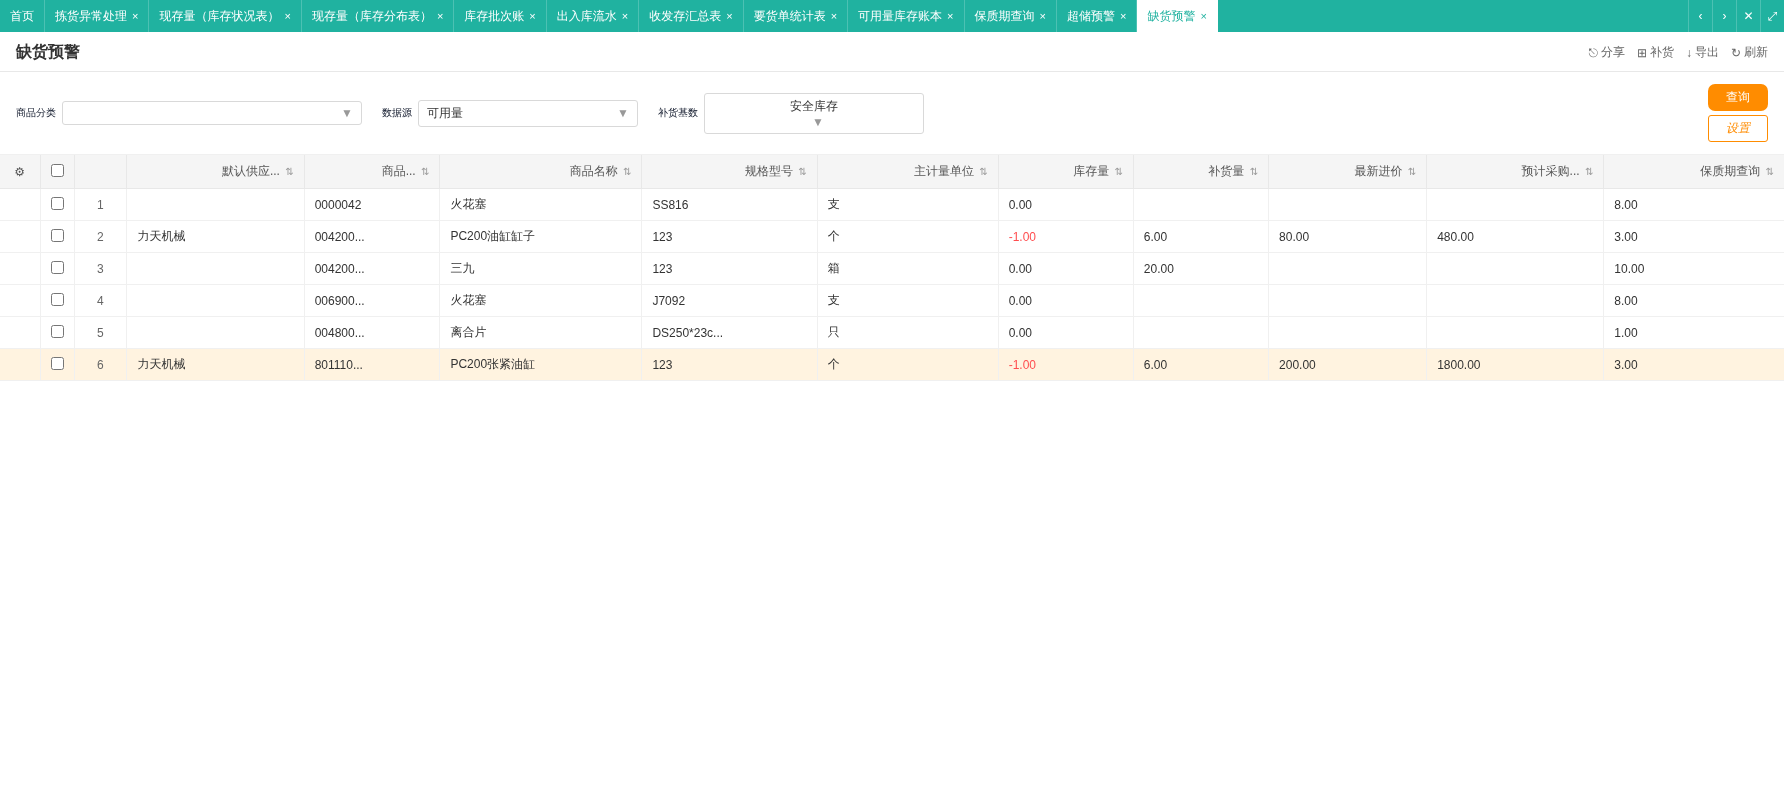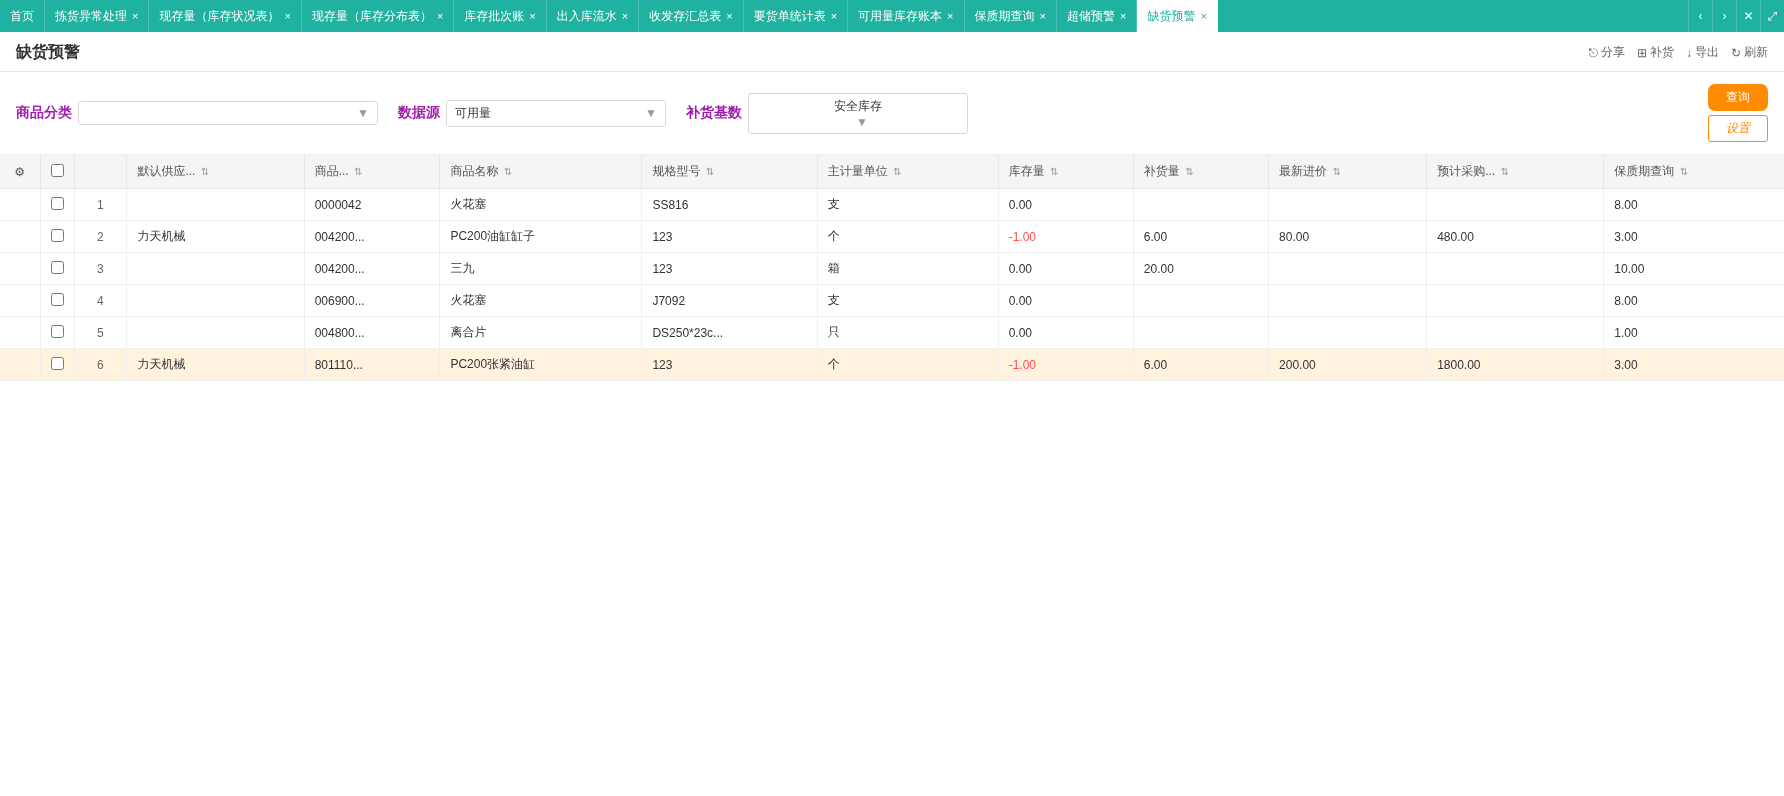--- a/index.html
+++ b/index.html
@@ -94,24 +94,23 @@
       padding: 12px 16px;
       gap: 20px;
       border-bottom: 1px solid #f0f0f0;
     }
     .filter-group {
       display: flex;
       align-items: center;
       gap: 6px;
     }
     .filter-label {
-      color: #a21caf;
-      font-size: 14px;
+      color: #0f172a;
+      font-size: 10px;
       white-space: nowrap;
-      font-weight: bold;
     }
     .filter-select {
       display: flex;
       align-items: center;
       border: 1px solid #d9d9d9;
       border-radius: 3px;
       padding: 4px 8px;
       background: #fff;
       cursor: pointer;
       min-width: 180px;
@@ -161,21 +160,21 @@
       width: 100%;
       border-collapse: collapse;
       font-size: 12px;
     }
     thead tr {
       background: #f5f5f5;
       border-bottom: 1px solid #e8e8e8;
     }
     thead th {
       padding: 8px 10px;
-      text-align: left;
+      text-align: right;
       color: #555;
       font-weight: 500;
       border-right: 1px solid #e8e8e8;
       white-space: nowrap;
     }
     thead th:last-child { border-right: none; }
     tbody tr {
       border-bottom: 1px solid #f0f0f0;
     }
     tbody tr.highlighted { background: #fff3e0; }

